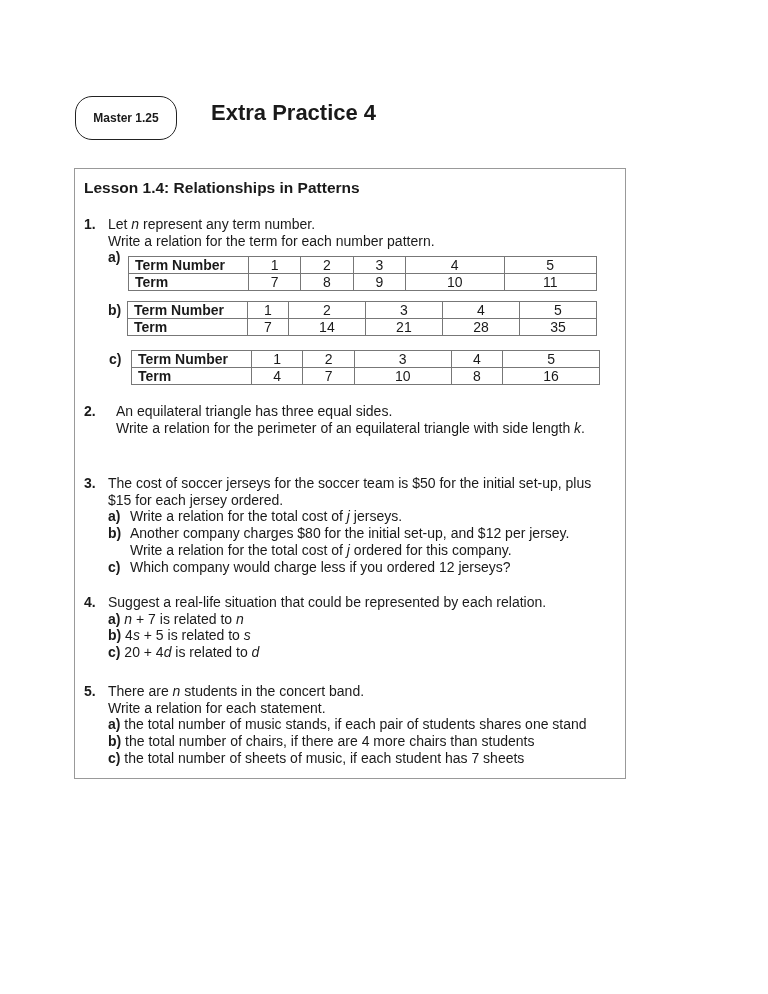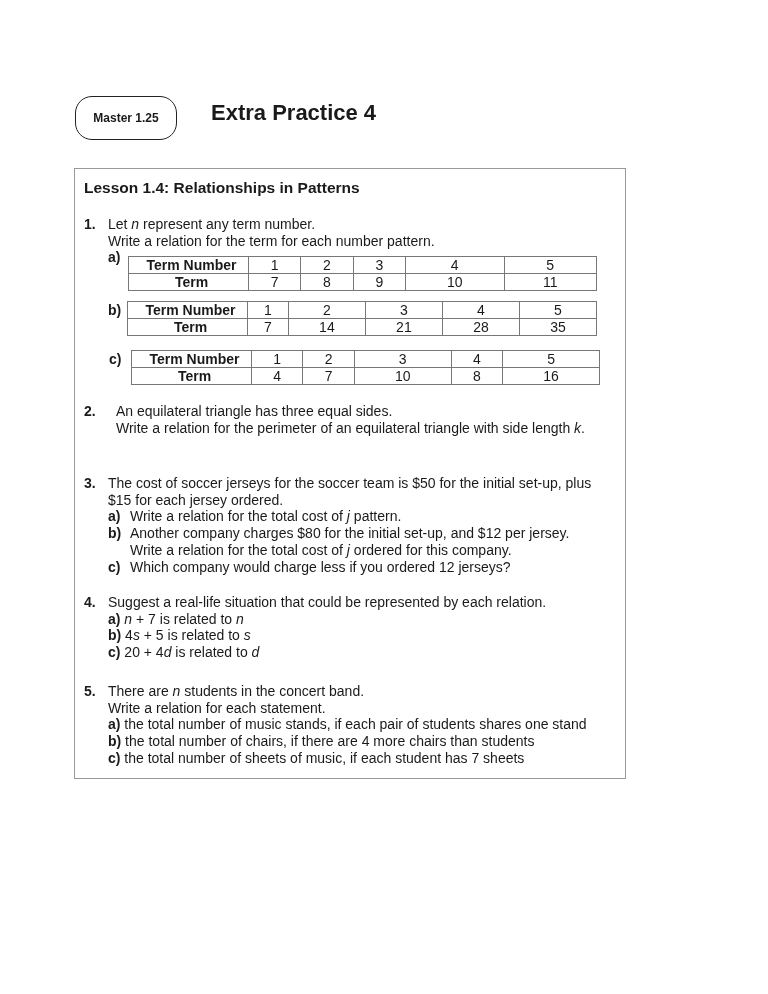--- a/index.html
+++ b/index.html
@@ -12,21 +12,21 @@
   .title { left: 211px; top: 100px; font-weight: bold; font-size: 22px; }
   .box { left: 74px; top: 168px; width: 552px; height: 611px; border: 1.5px solid #999;
          box-sizing: border-box; }
   .lesson { left: 84px; top: 179px; font-weight: bold; font-size: 15.5px; }
   .txt { font-size: 14px; line-height: 16.7px; }
   .num { font-weight: bold; position: absolute; }
   b { font-weight: bold; }
   i { font-style: italic; }
   table.pt { position: absolute; border-collapse: collapse; font-size: 14px; }
   table.pt td { border: 1px solid #777; height: 16px; padding: 0; text-align: center; line-height: 16px; }
-  table.pt td.hd { text-align: center; font-weight: bold; padding-left: 6px; }
+  table.pt td.hd { text-align: left; font-weight: bold; padding-left: 6px; }
   .lbl { position: absolute; font-weight: bold; font-size: 14px; }
 </style>
 </head>
 <body>
 
 <div class="abs badge">
     <span>Master 1.25</span>
   </div>
 <div class="abs title">Extra Practice 4</div>
 
@@ -138,21 +138,21 @@
     <div><span>Write a relation for the perimeter of an equilateral triangle with side length </span><i>k</i><span>.</span></div>
   </div>
 </div>
 
 <div class="abs txt" style="left:84px;top:475px;">
   <span class="num" style="left:0;top:0;">3.</span>
   <div style="margin-left:24px;">
     <div>The cost of soccer jerseys for the soccer team is $50 for the initial set-up, plus</div>
     <div>$15 for each jersey ordered.</div>
     <div style="position:relative;padding-left:22px;">
-      <b style="position:absolute;left:0;">a)</b><span>Write a relation for the total cost of </span><i>j</i><span> pattern.</span>
+      <b style="position:absolute;left:0;">a)</b><span>Write a relation for the total cost of </span><i>j</i><span> jerseys.</span>
     </div>
     <div style="position:relative;padding-left:22px;">
       <b style="position:absolute;left:0;">b)</b>
         <div>Another company charges $80 for the initial set-up, and $12 per jersey.</div>
         <div><span>Write a relation for the total cost of </span><i>j</i><span> ordered for this company.</span></div>
     </div>
     <div style="position:relative;padding-left:22px;">
       <b style="position:absolute;left:0;">c)</b><span>Which company would charge less if you ordered 12 jerseys?</span>
     </div>
   </div>

